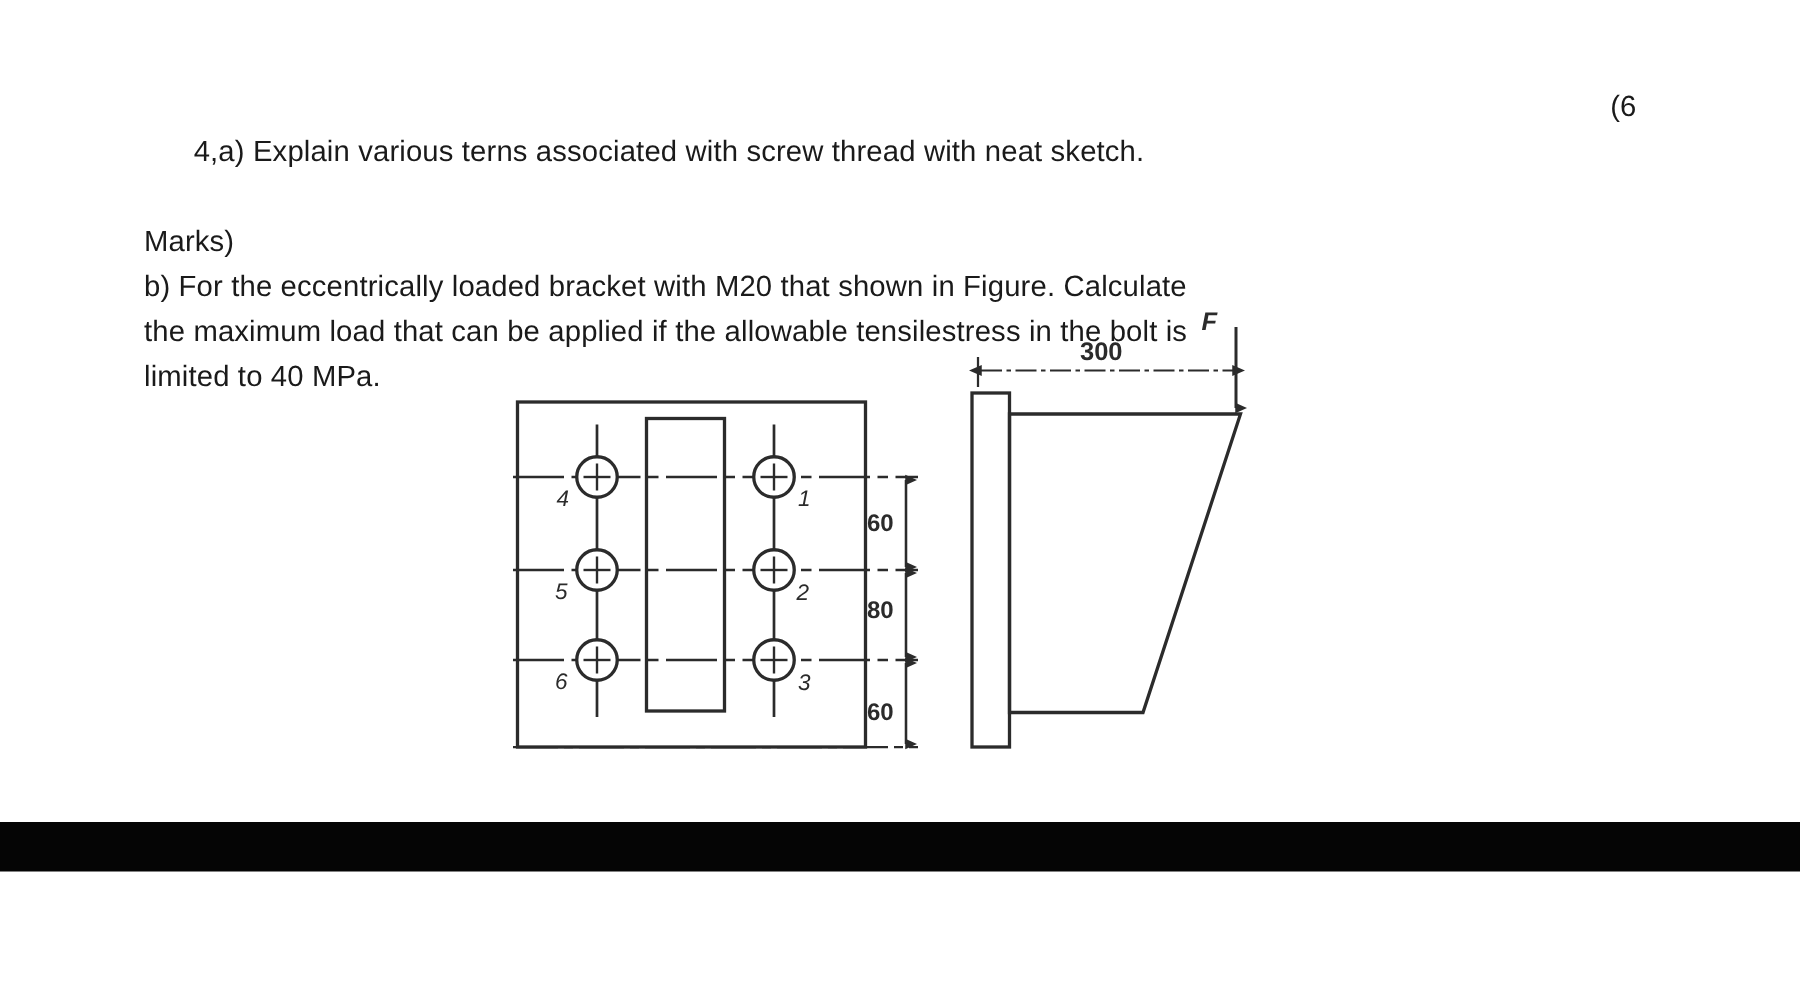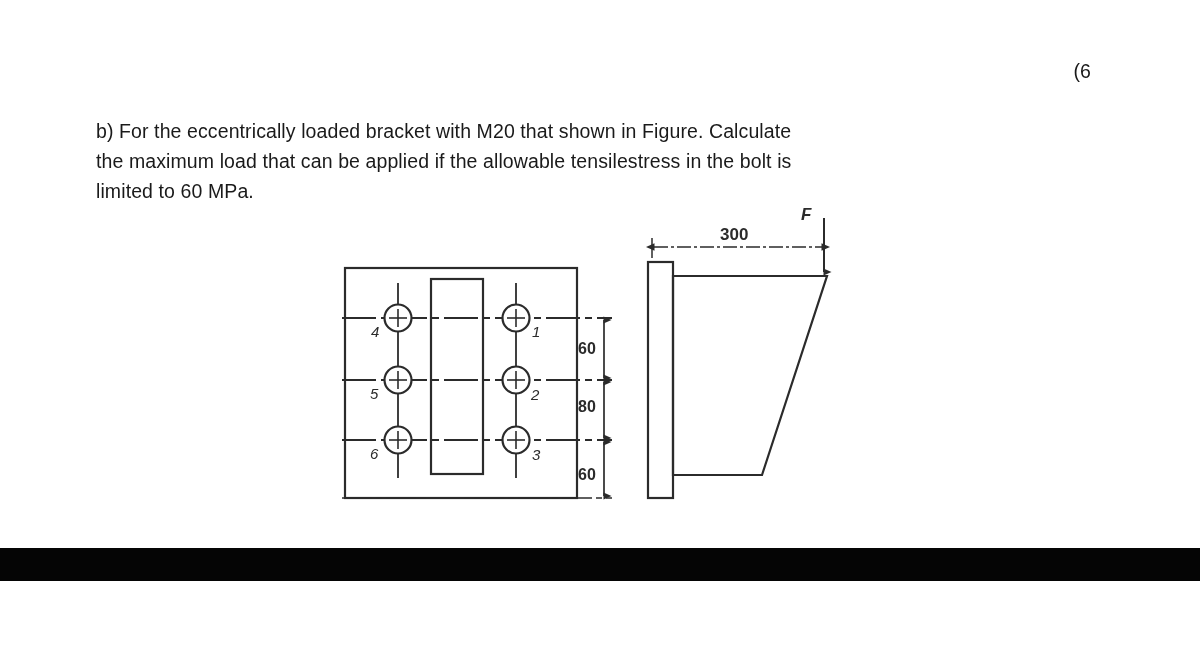--- a/index.html
+++ b/index.html
@@ -65,24 +65,26 @@
   }
 </style>
 </head>
 <body>
 
 <div id="page">
 
   <div id="question-text">
     <div class="qline qline-a">
       <span class="marks-inline">(6</span>
+      <span>4,a) Explain various terns associated with screw thread with neat sketch.</span>
     </div>
+    <div class="qline">Marks)</div>
     <div class="qline">b) For the eccentrically loaded bracket with M20 that shown in Figure. Calculate</div>
     <div class="qline">the maximum load that can be applied if the allowable tensilestress in the bolt is</div>
-    <div class="qline">limited to 60 MPa.</div>
+    <div class="qline">limited to 40 MPa.</div>
   </div>
 
   <div id="figure">
     <svg width="1200" height="540" viewBox="0 0 1200 540" xmlns="http://www.w3.org/2000/svg">
       <defs>
         <marker id="arrUp" markerWidth="9" markerHeight="9" refX="4.5" refY="7.5" orient="auto" markerUnits="userSpaceOnUse">
           <path d="M4.5,0 L8,8 L1,8 Z" fill="#2b2b2b"></path>
         </marker>
         <marker id="arrDown" markerWidth="9" markerHeight="9" refX="4.5" refY="7.5" orient="auto" markerUnits="userSpaceOnUse">
           <path d="M4.5,0 L8,8 L1,8 Z" fill="#2b2b2b"></path>

